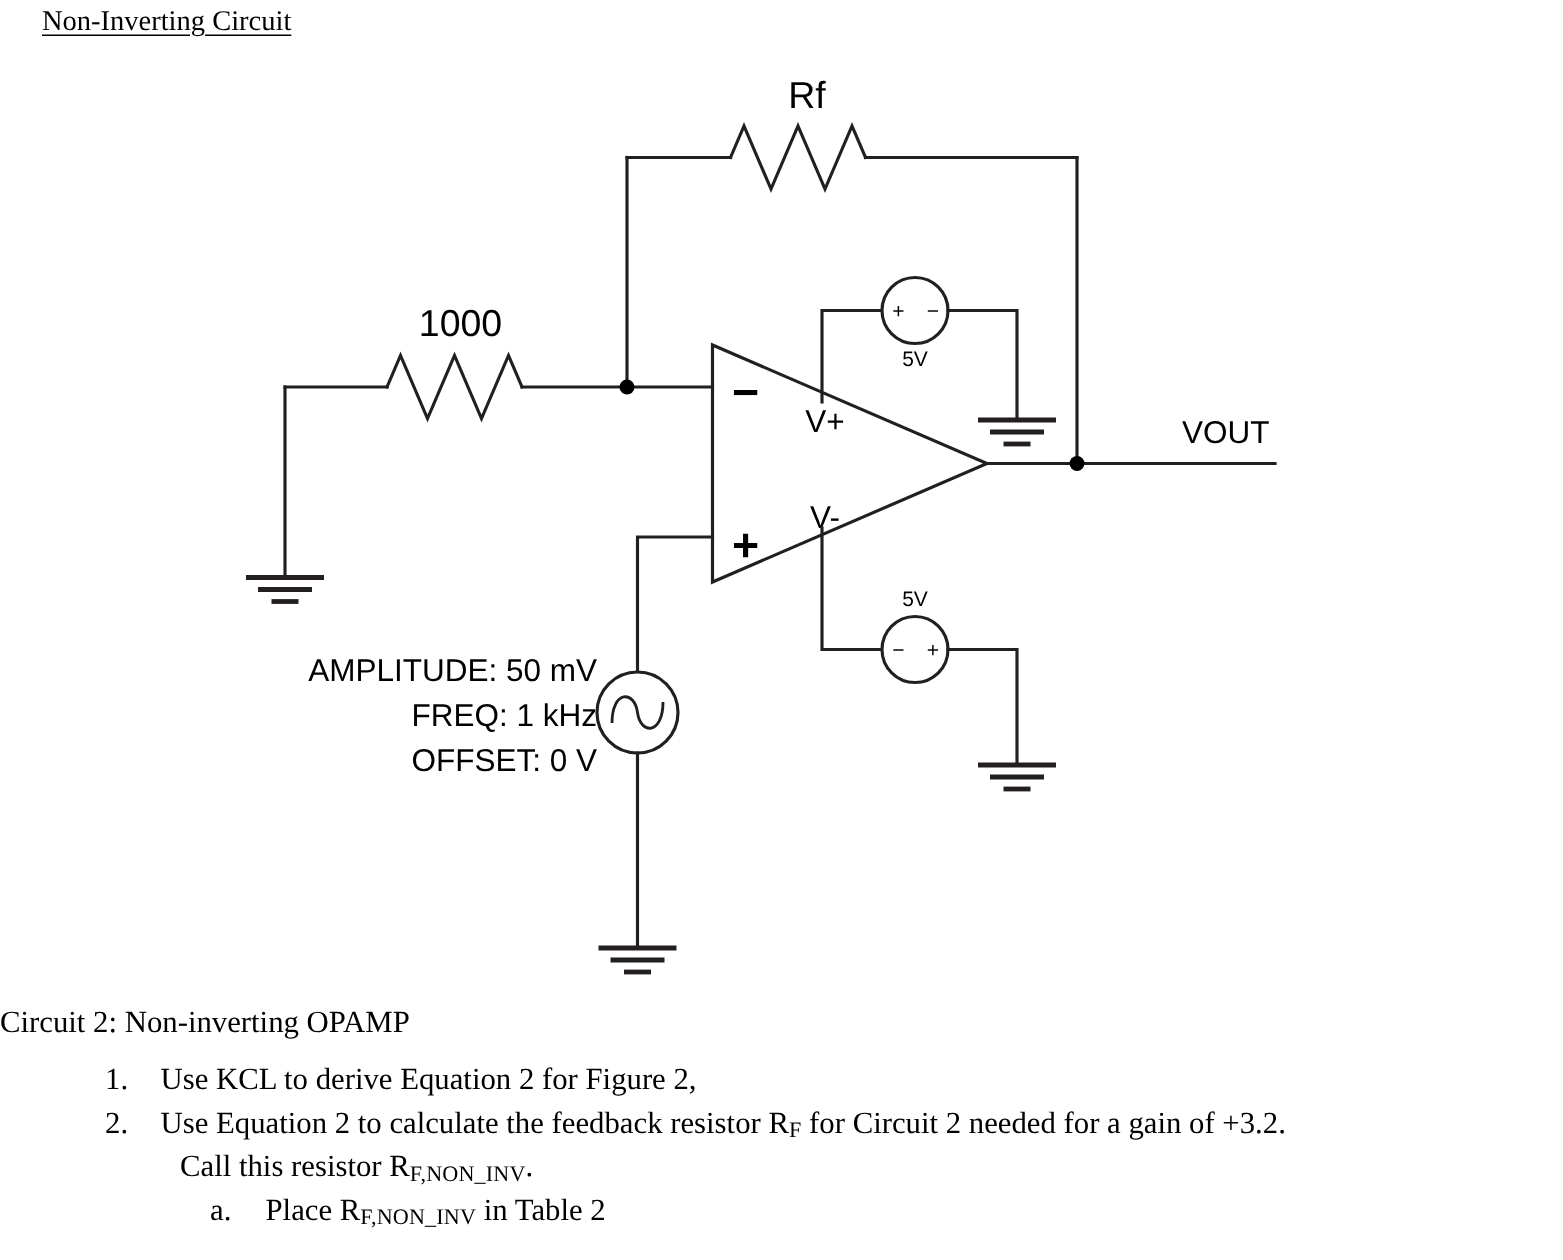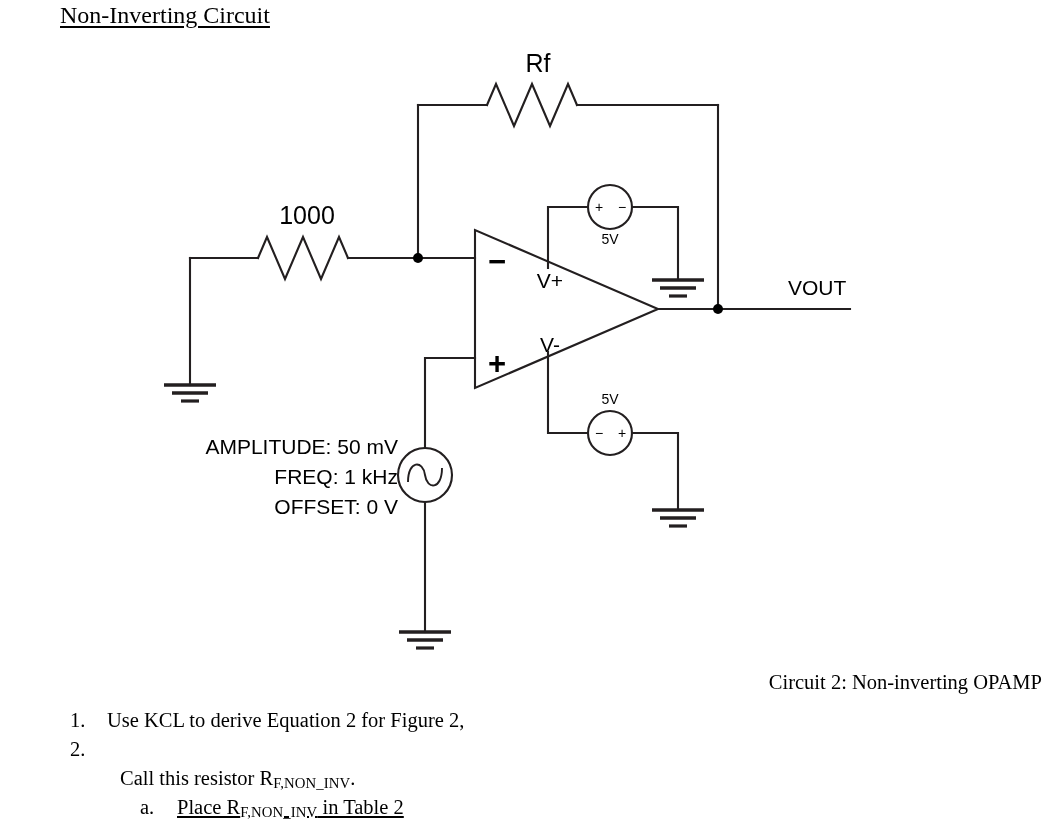--- a/index.html
+++ b/index.html
@@ -19,43 +19,42 @@
     position: absolute;
     left: 0; top: 0;
     width: 1042px;
     height: 840px;
   }
   .doc-title {
     position: absolute;
     left: 28px;
     top: 2px;
     font-family: "Liberation Serif", serif;
-    font-size: 24px;
+    font-size: 19px;
     line-height: 26px;
     text-decoration: underline;
     text-underline-offset: 3px;
     white-space: nowrap;
-    margin-left: 32px;
   }
   #circuit-figure {
     position: absolute;
     left: 0;
     top: 40px;
     width: 954px;
     height: 620px;
   }
   #circuit-svg {
     display: block;
   }
   .fig-caption {
     position: absolute;
     left: 0;
     top: 668px;
     width: 1042px;
-    text-align: right;
+    text-align: left;
     font-family: "Liberation Serif", serif;
     font-size: 20.5px;
     line-height: 28px;
   }
   .task-list {
     position: absolute;
     left: 0;
     top: 706px;
     width: 1042px;
     font-family: "Liberation Serif", serif;
@@ -72,21 +71,21 @@
     text-align: left;
   }
   .task-text {
     position: absolute;
     white-space: nowrap;
   }
   .lvl1 .task-marker { left: 70px; }
   .lvl1 .task-text   { left: 107px; text-align: right; }
   .cont .task-text   { left: 120px; }
   .lvl2 .task-marker { left: 140px; }
-  .lvl2 .task-text   { left: 177px; text-decoration: underline; }
+  .lvl2 .task-text   { left: 177px; }
   sub {
     font-size: 0.72em;
     vertical-align: -0.22em;
     letter-spacing: 0.1px;
   }
   
   .lbl {
     font-family: "Liberation Sans", sans-serif;
     fill: #000000;
   }
@@ -214,20 +213,21 @@
 
   <div class="task-list">
 
     <div class="task-row lvl1" style="height:29px;">
       <span class="task-marker">1.</span>
       <span class="task-text">Use KCL to derive Equation 2 for Figure 2,</span>
     </div>
 
     <div class="task-row lvl1" style="height:29px;">
       <span class="task-marker">2.</span>
+      <span class="task-text"><span>Use Equation 2 to calculate the feedback resistor R</span><sub>F</sub><span> for Circuit 2 needed for a gain of +3.2.</span></span>
     </div>
 
     <div class="task-row cont" style="height:29px;">
       <span class="task-text"><span>Call this resistor R</span><sub>F,NON_INV</sub><span>.</span></span>
     </div>
 
     <div class="task-row lvl2" style="height:29px;">
       <span class="task-marker">a.</span>
       <span class="task-text"><span>Place R</span><sub>F,NON_INV</sub><span> in Table 2</span></span>
     </div>

